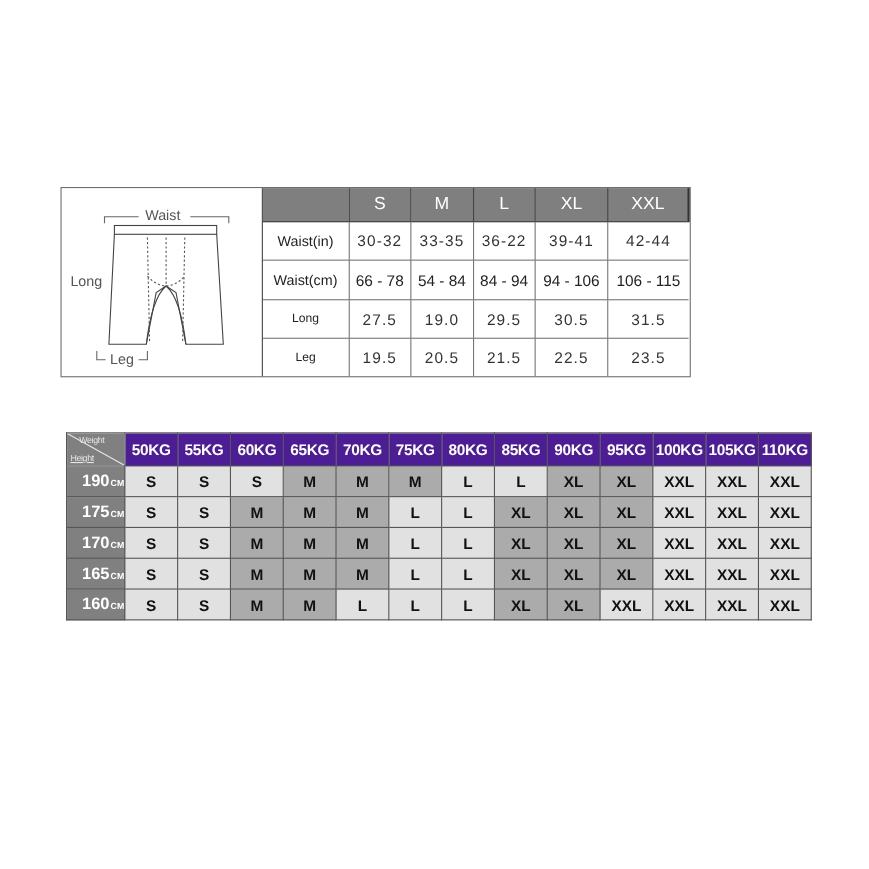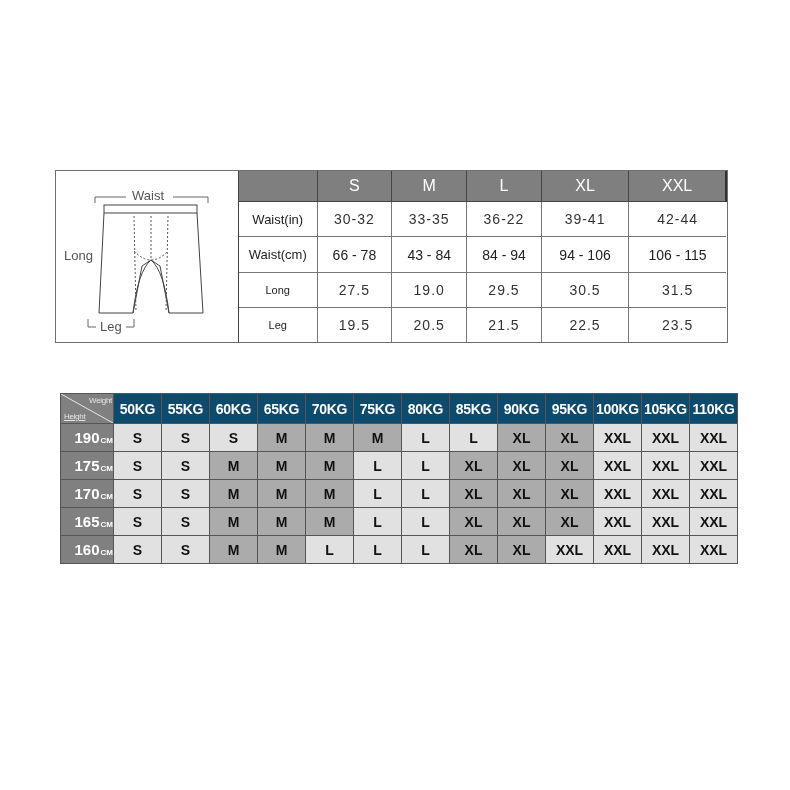--- a/index.html
+++ b/index.html
@@ -1,21 +1,21 @@
 <!DOCTYPE html>
 <html><head>
   <meta charset="utf-8">
   <style>
     html, body { margin: 0; padding: 0; background: #ffffff; }
     body { width: 790px; height: 790px; position: relative; overflow: hidden; font-family: "Liberation Sans", sans-serif; }
 
     
     .measure-wrap {
       position: absolute; left: 55px; top: 170px;
-      width: 673px; height: 173px;
+      width: 573px; height: 173px;
       border: 1px solid #6f6f6f;
       display: flex;
       box-sizing: border-box;
     }
     .illustration {
       width: 183px; height: 100%;
       border-right: 1px solid #444;
       position: relative;
       box-sizing: border-box;
     }
@@ -57,34 +57,34 @@
       border-collapse: collapse;
       table-layout: fixed;
     }
     .size-chart th, .size-chart td {
       border: 1px solid #555;
       padding: 0;
       text-align: center;
       font-weight: bold;
     }
     .size-chart thead th {
-      background: #0c4a6e;
+      background: #4c1d95;
       color: #ffffff;
       font-size: 14px;
       height: 29px;
       width: 47px;
       letter-spacing: -0.3px;
     }
     .size-chart thead th.corner {
       background: #808080;
       width: 52px;
       position: relative;
       overflow: hidden;
     }
-    .corner-weight { position: absolute; right: 1px; top: 2px; font-size: 8px; color: #e6e6e6; font-weight: normal; }
+    .corner-weight { position: absolute; right: 18px; top: 2px; font-size: 8px; color: #e6e6e6; font-weight: normal; }
     .corner-height { position: absolute; left: 3px; bottom: 2px; font-size: 8px; color: #e6e6e6; font-weight: normal; text-decoration: underline; }
     .corner svg { position: absolute; left: 0; top: 0; }
     .size-chart tbody th {
       background: #808080;
       color: #ffffff;
       font-size: 15px;
       text-align: right;
       padding-left: 3px;
       height: 27px;
     }
@@ -146,21 +146,21 @@
         <td>Waist(in)</td>
         <td>30-32</td>
         <td>33-35</td>
         <td>36-22</td>
         <td>39-41</td>
         <td>42-44</td>
       </tr>
       <tr>
         <td>Waist(cm)</td>
         <td class="val-cm">66 - 78</td>
-        <td class="val-cm">43 - 84</td>
+        <td class="val-cm">54 - 84</td>
         <td class="val-cm">84 - 94</td>
         <td class="val-cm">94 - 106</td>
         <td class="val-cm">106 - 115</td>
       </tr>
       <tr>
         <td class="lbl-small">Long</td>
         <td>27.5</td>
         <td>19.0</td>
         <td>29.5</td>
         <td>30.5</td>

